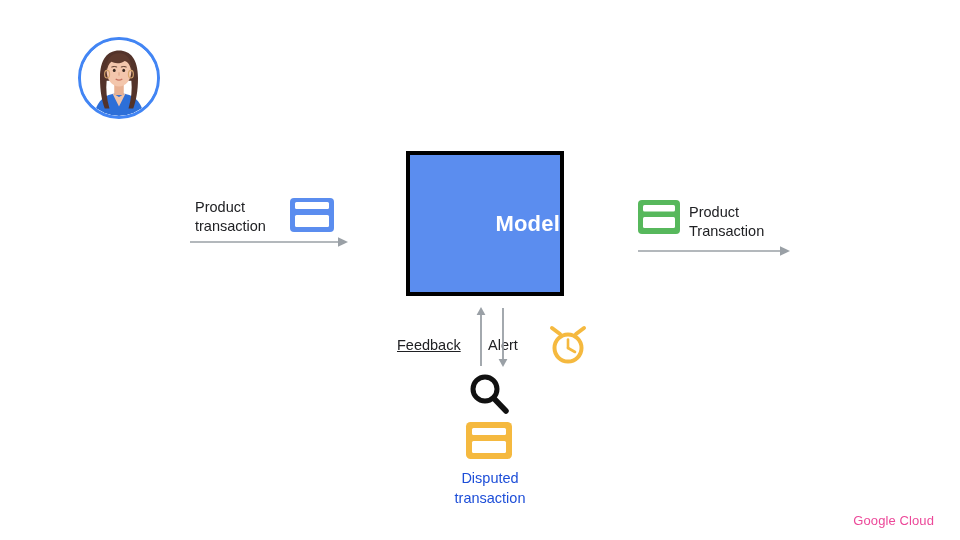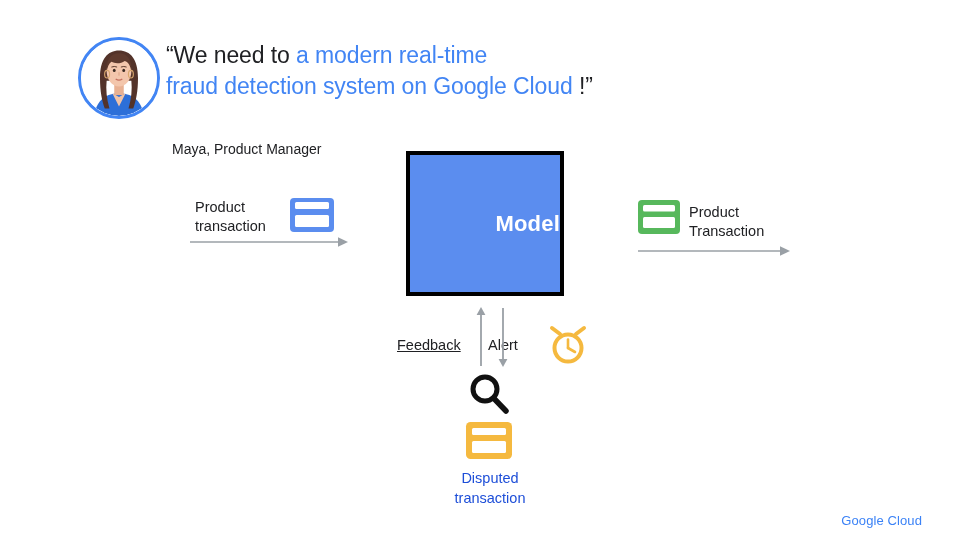--- a/index.html
+++ b/index.html
@@ -120,24 +120,24 @@
     width: 160px;
     text-align: center;
     font-size: 14.5px;
     line-height: 20px;
     color: #1d4ed8;
   }
 
   
   #gc-logo {
     position: absolute;
-    right: 38px;
+    right: 26px;
     bottom: 12px;
     font-size: 13px;
-    color: #3b82f6;
+    color: #ec4899;
     letter-spacing: 0.1px;
     white-space: nowrap;
   }
 </style>
 </head>
 <body>
 
 <div id="quote-block">
 
   <div id="avatar">
@@ -171,30 +171,21 @@
 
         <path d="M32 28.5 Q35 27.2 38 28.5" stroke="#553528" stroke-width="1" fill="none"></path>
         <path d="M42 28.5 Q45 27.2 48 28.5" stroke="#553528" stroke-width="1" fill="none"></path>
 
         <path d="M40 34 L40 37.5" stroke="#d9a183" stroke-width="1" fill="none"></path>
         <path d="M36.5 41 Q40 43.5 43.5 41" stroke="#c4705f" stroke-width="1.3" fill="none"></path>
       </g>
     </svg>
   </div>
 
-  <div id="quote-text">
-    <div>
-      <span class="q-black">“We need to </span><span class="q-blue">a modern real-time</span>
-    </div>
-    <div>
-      <span class="q-blue">fraud detection system on Google Cloud</span><span class="q-black"> !”</span>
-    </div>
-  </div>
-
-  <div id="quote-attribution">Maya, Product Manager</div>
+
 </div>
 
 <div id="model-box">
   <span id="model-label">Model</span>
 </div>
 
 <div class="flow-label" id="incoming-label">
   <div>Product</div>
   <div>transaction</div>
 </div>

